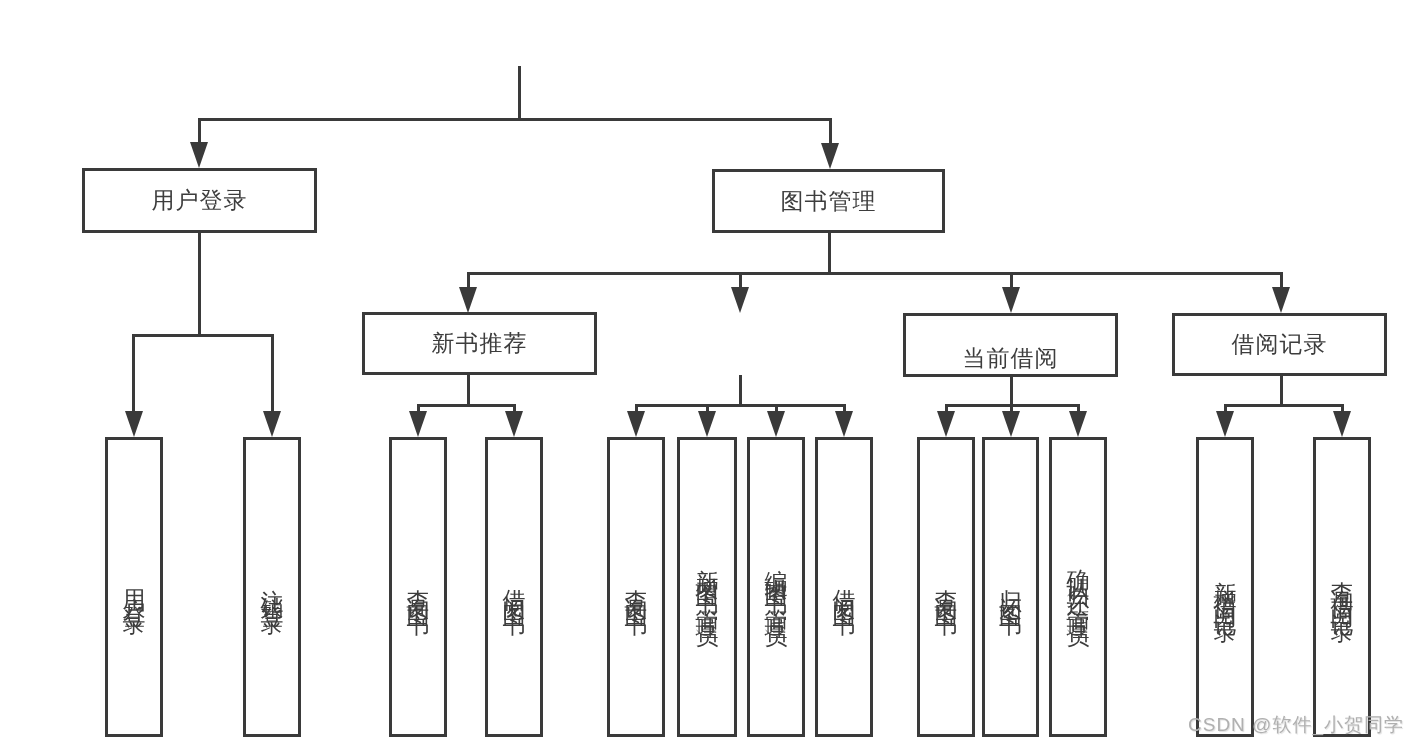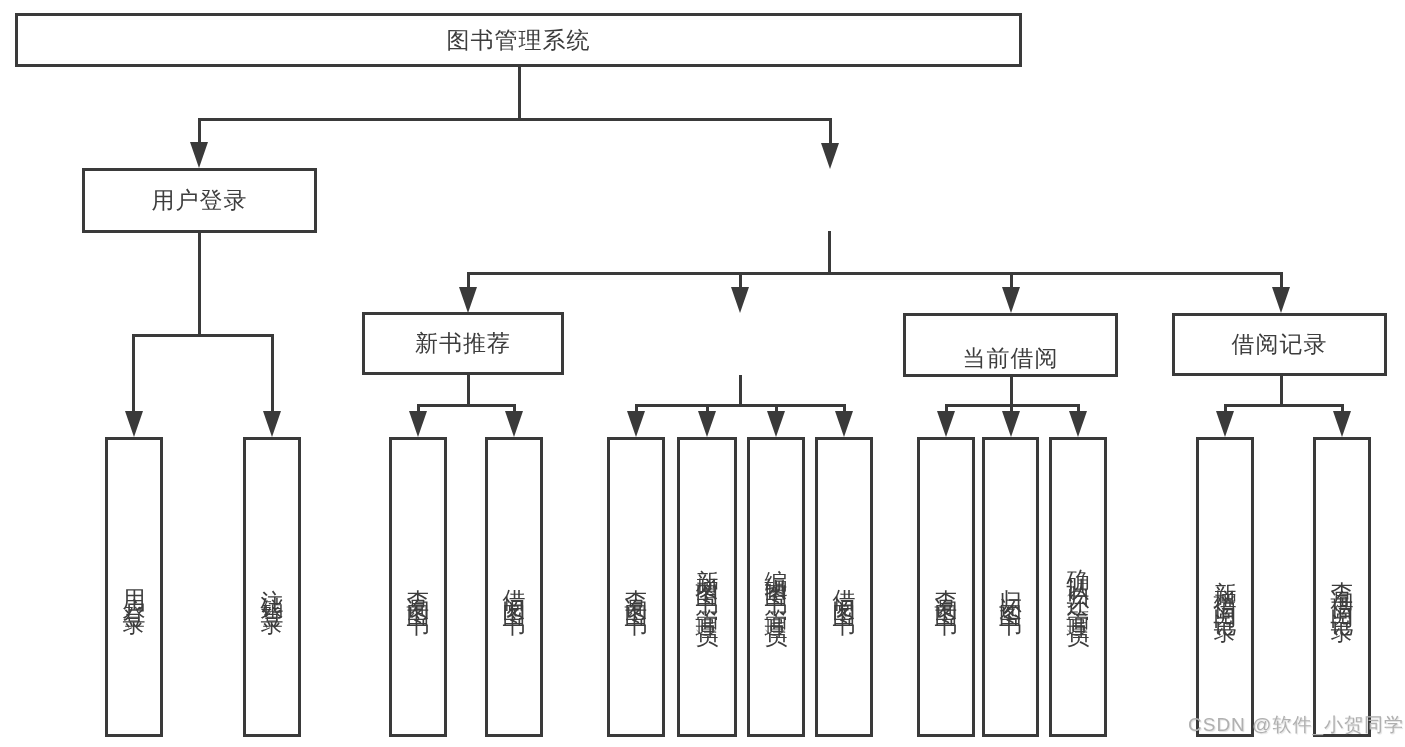--- a/index.html
+++ b/index.html
@@ -49,54 +49,54 @@
     font-size:19px;color:var(--wm);letter-spacing:1px;
     text-shadow:1px 1px 1px rgba(0,0,0,0.12);
     white-space:nowrap;
   }
 </style>
 </head>
 <body>
 
 <div class="canvas">
 
-  <div class="hbox" style="left:15px;top:13px;width:1007px;height:54px;">
-    <span>图书管理系统</span>
-  </div>
 
   <div class="v" style="left:518px;top:66px;height:55px;"></div>
   <div class="h" style="left:198px;top:118px;width:633px;"></div>
   <div class="v" style="left:198px;top:118px;height:28px;"></div>
   <div class="v" style="left:829px;top:118px;height:28px;"></div>
   <div class="ar" style="left:190px;top:142px;"></div>
   <div class="ar" style="left:821px;top:143px;"></div>
 
   <div class="hbox" style="left:82px;top:168px;width:235px;height:65px;">
     <span>用户登录</span>
+  </div>
+  <div class="hbox" style="left:712px;top:169px;width:233px;height:64px;">
+    <span>图书管理</span>
   </div>
 
   <div class="v" style="left:198px;top:231px;height:105px;"></div>
   <div class="h" style="left:132px;top:334px;width:142px;"></div>
   <div class="v" style="left:132px;top:334px;height:80px;"></div>
   <div class="v" style="left:271px;top:334px;height:80px;"></div>
   <div class="ar" style="left:125px;top:411px;"></div>
   <div class="ar" style="left:263px;top:411px;"></div>
 
   <div class="v" style="left:828px;top:231px;height:43px;"></div>
   <div class="h" style="left:467px;top:272px;width:815px;"></div>
   <div class="v" style="left:467px;top:272px;height:18px;"></div>
   <div class="v" style="left:739px;top:272px;height:18px;"></div>
   <div class="v" style="left:1010px;top:272px;height:18px;"></div>
   <div class="v" style="left:1280px;top:272px;height:18px;"></div>
   <div class="ar" style="left:459px;top:287px;"></div>
   <div class="ar" style="left:731px;top:287px;"></div>
   <div class="ar" style="left:1002px;top:287px;"></div>
   <div class="ar" style="left:1272px;top:287px;"></div>
 
-  <div class="hbox" style="left:362px;top:312px;width:202px;height:63px;">
+  <div class="hbox" style="left:362px;top:312px;width:235px;height:63px;">
     <span>新书推荐</span>
   </div>
   <div class="hbox" style="left:903px;top:313px;width:215px;height:64px;align-items:flex-end;">
     <span>当前借阅</span>
   </div>
   <div class="hbox" style="left:1172px;top:313px;width:215px;height:63px;">
     <span>借阅记录</span>
   </div>
 
   <div class="v" style="left:467px;top:374px;height:32px;"></div>

